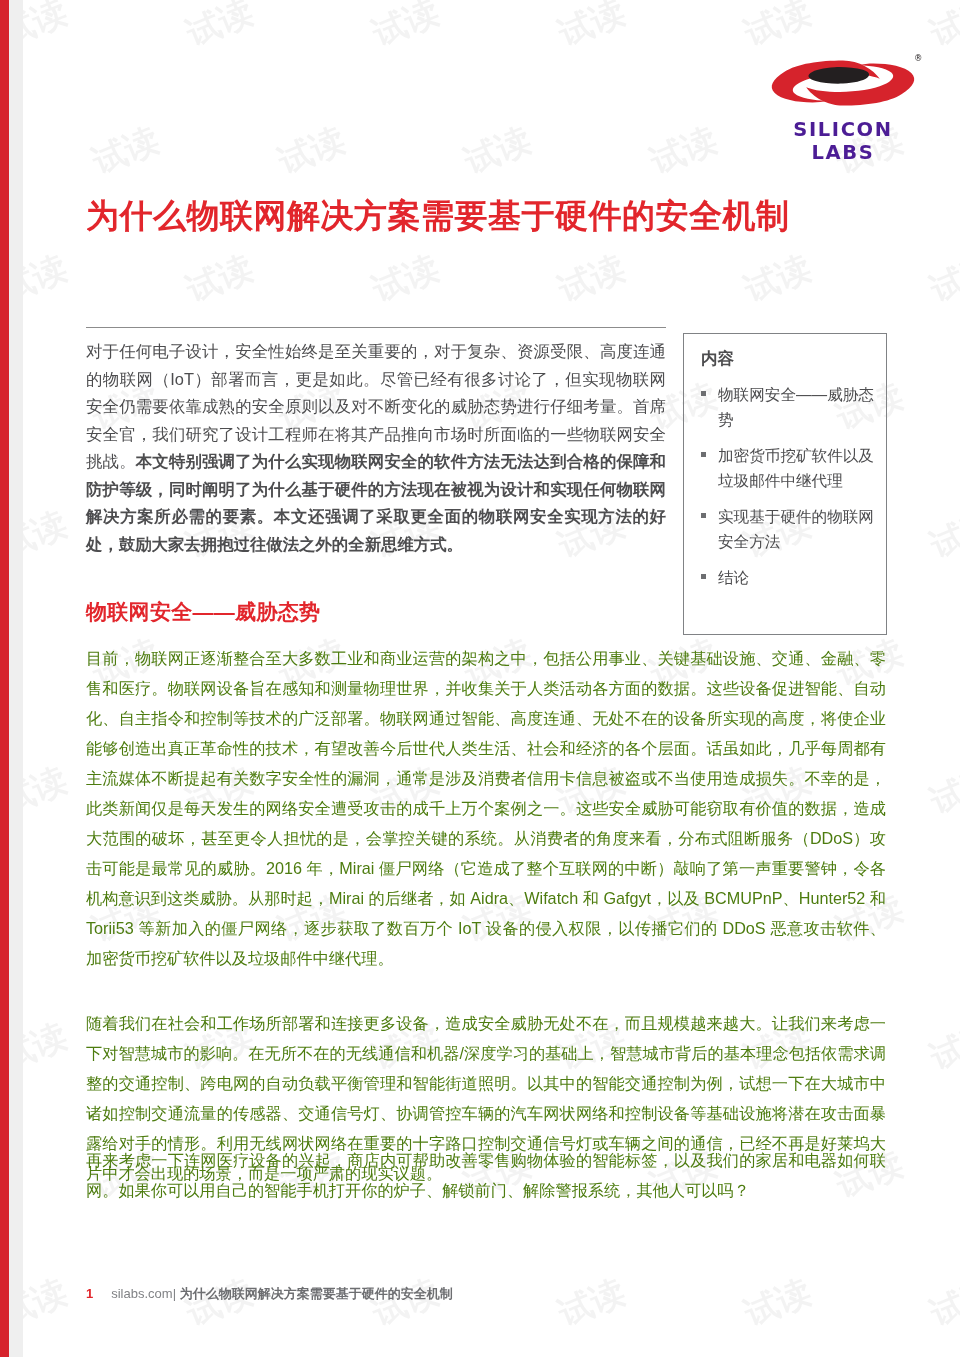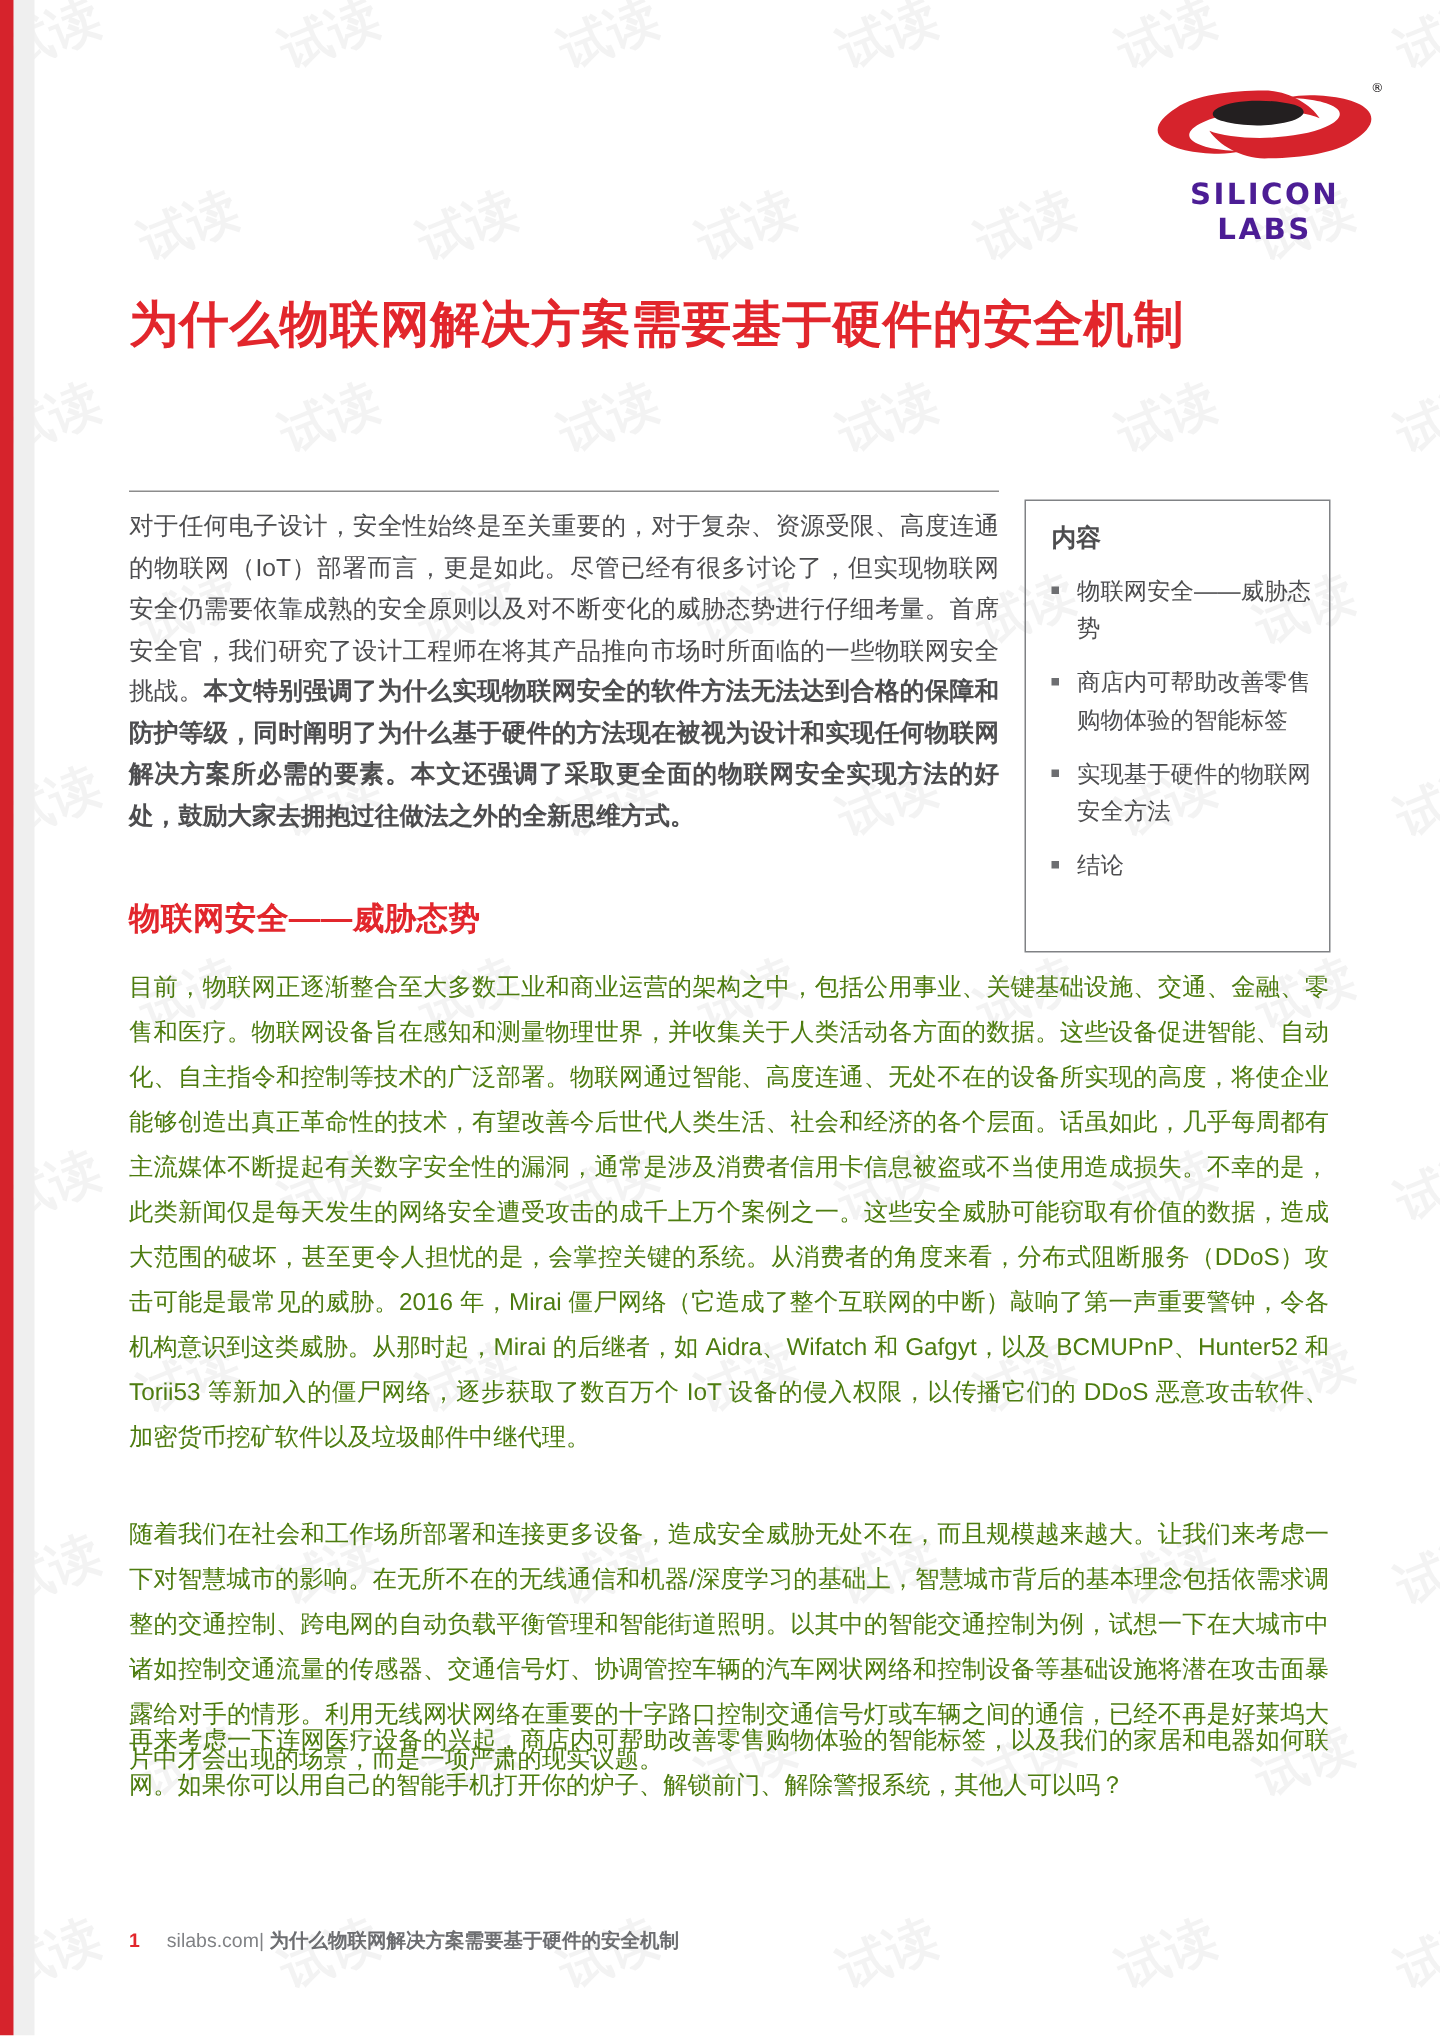--- a/index.html
+++ b/index.html
@@ -302,21 +302,21 @@
   <div id="rule-intro"></div>
 
   <div id="intro">
     <span class="plain">对于任何电子设计，安全性始终是至关重要的，对于复杂、资源受限、高度连通的物联网（IoT）部署而言，更是如此。尽管已经有很多讨论了，但实现物联网安全仍需要依靠成熟的安全原则以及对不断变化的威胁态势进行仔细考量。首席安全官，我们研究了设计工程师在将其产品推向市场时所面临的一些物联网安全挑战。</span><span>本文特别强调了为什么实现物联网安全的软件方法无法达到合格的保障和防护等级，同时阐明了为什么基于硬件的方法现在被视为设计和实现任何物联网解决方案所必需的要素。本文还强调了采取更全面的物联网安全实现方法的好处，鼓励大家去拥抱过往做法之外的全新思维方式。</span>
   </div>
 
   <div id="contents-box">
     <div id="contents-title">内容</div>
     <ul id="contents-list">
       <li><span class="sq"></span><span>物联网安全——威胁态势</span></li>
-      <li><span class="sq"></span><span>商店内可帮助改善零售购物体验的智能标签</span></li>
+      <li><span class="sq"></span><span>加密货币挖矿软件以及垃圾邮件中继代理</span></li>
       <li><span class="sq"></span><span>实现基于硬件的物联网安全方法</span></li>
       <li><span class="sq"></span><span>结论</span></li>
     </ul>
   </div>
 
   <div id="section-heading">物联网安全——威胁态势</div>
 
   <div id="par-1" class="body-par">目前，物联网正逐渐整合至大多数工业和商业运营的架构之中，包括公用事业、关键基础设施、交通、金融、零售和医疗。物联网设备旨在感知和测量物理世界，并收集关于人类活动各方面的数据。这些设备促进智能、自动化、自主指令和控制等技术的广泛部署。物联网通过智能、高度连通、无处不在的设备所实现的高度，将使企业能够创造出真正革命性的技术，有望改善今后世代人类生活、社会和经济的各个层面。话虽如此，几乎每周都有主流媒体不断提起有关数字安全性的漏洞，通常是涉及消费者信用卡信息被盗或不当使用造成损失。不幸的是，此类新闻仅是每天发生的网络安全遭受攻击的成千上万个案例之一。这些安全威胁可能窃取有价值的数据，造成大范围的破坏，甚至更令人担忧的是，会掌控关键的系统。从消费者的角度来看，分布式阻断服务（DDoS）攻击可能是最常见的威胁。2016 年，Mirai 僵尸网络（它造成了整个互联网的中断）敲响了第一声重要警钟，令各机构意识到这类威胁。从那时起，Mirai 的后继者，如 Aidra、Wifatch 和 Gafgyt，以及 BCMUPnP、Hunter52 和 Torii53 等新加入的僵尸网络，逐步获取了数百万个 IoT 设备的侵入权限，以传播它们的 DDoS 恶意攻击软件、加密货币挖矿软件以及垃圾邮件中继代理。</div>
   <div id="par-2" class="body-par">随着我们在社会和工作场所部署和连接更多设备，造成安全威胁无处不在，而且规模越来越大。让我们来考虑一下对智慧城市的影响。在无所不在的无线通信和机器/深度学习的基础上，智慧城市背后的基本理念包括依需求调整的交通控制、跨电网的自动负载平衡管理和智能街道照明。以其中的智能交通控制为例，试想一下在大城市中诸如控制交通流量的传感器、交通信号灯、协调管控车辆的汽车网状网络和控制设备等基础设施将潜在攻击面暴露给对手的情形。利用无线网状网络在重要的十字路口控制交通信号灯或车辆之间的通信，已经不再是好莱坞大片中才会出现的场景，而是一项严肃的现实议题。</div>
   <div id="par-3" class="body-par">再来考虑一下连网医疗设备的兴起，商店内可帮助改善零售购物体验的智能标签，以及我们的家居和电器如何联网。如果你可以用自己的智能手机打开你的炉子、解锁前门、解除警报系统，其他人可以吗？</div>

